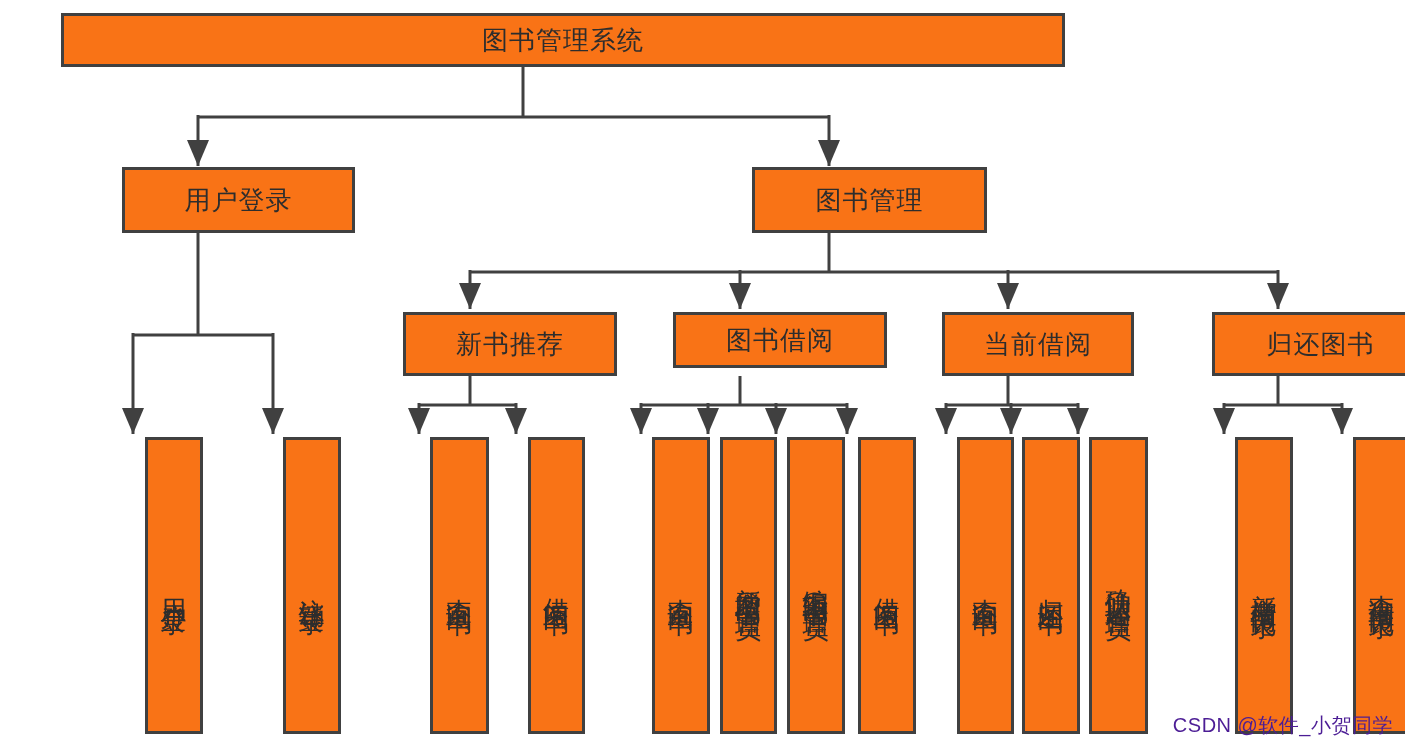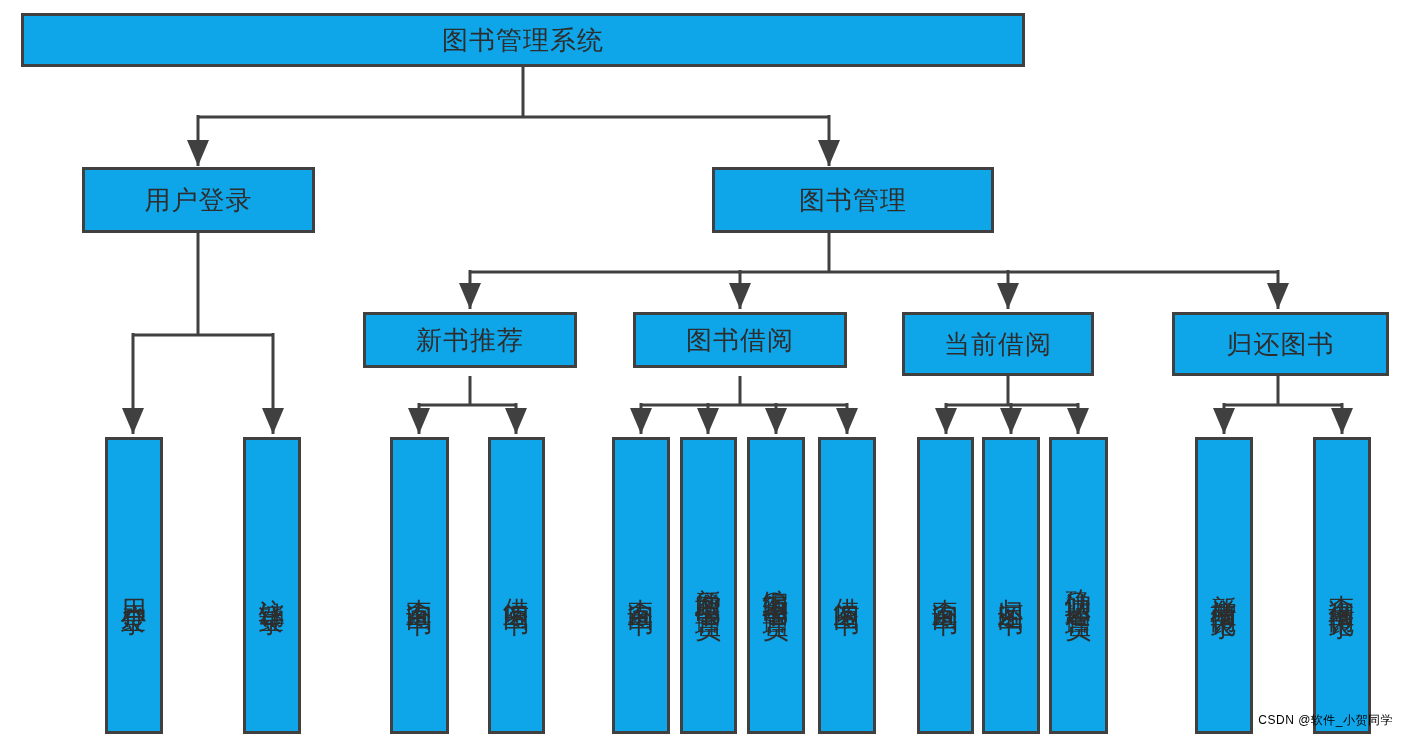--- a/index.html
+++ b/index.html
@@ -6,64 +6,65 @@
   #canvas{
     position:relative;
     width:1405px;height:747px;
     background:#ffffff;
     font-family:"Liberation Sans","DejaVu Sans",sans-serif;
     overflow:hidden;
   }
   #wires{position:absolute;left:0;top:0;z-index:1;}
   .box{
     position:absolute;
-    background:#0ea5e9;
+    background:#f97316;
     border:3px solid #404040;
     box-sizing:border-box;
     display:flex;align-items:center;justify-content:center;
     color:#2d2d2d;
     font-size:26px;
     letter-spacing:1px;
     z-index:2;
     white-space:nowrap;
+    margin-left:40px;
   }
   .leaf{top:437px;height:297px;}
   .leaf .vtext{
     writing-mode:vertical-rl;
     text-orientation:mixed;
     letter-spacing:4px;
     line-height:1;
     white-space:nowrap;
   }
   
   .b-root{left:21px;top:13px;width:1004px;height:54px;}
   .b-l2a{left:82px;top:167px;width:233px;height:66px;}
-  .b-l2b{left:712px;top:167px;width:282px;height:66px;justify-content:center;}
-  .b-g1{left:363px;top:312px;width:214px;height:56px;}
+  .b-l2b{left:712px;top:167px;width:235px;height:66px;justify-content:center;}
+  .b-g1{left:363px;top:312px;width:214px;height:64px;}
   .b-g2{left:633px;top:312px;width:214px;height:56px;}
   .b-g3{left:902px;top:312px;width:192px;height:64px;}
   .b-g4{left:1172px;top:312px;width:217px;height:64px;}
   .b-f1{left:105px;width:58px;}
   .b-f2{left:243px;width:58px;}
   .b-f3{left:390px;width:59px;}
   .b-f4{left:488px;width:57px;}
   .b-f5{left:612px;width:58px;}
   .b-f6{left:680px;width:57px;}
   .b-f7{left:747px;width:58px;}
   .b-f8{left:818px;width:58px;}
   .b-f9{left:917px;width:57px;}
   .b-f10{left:982px;width:58px;}
   .b-f11{left:1049px;width:59px;}
   .b-f12{left:1195px;width:58px;}
   .b-f13{left:1313px;width:58px;}
   #watermark{
     position:absolute;
     right:12px;top:712px;
-    font-size:12px;
-    color:#000000;
+    font-size:20px;
+    color:#4c1d95;
     letter-spacing:0.5px;
     z-index:3;
   }
 </style>
 </head>
 <body>
 
 <div id="canvas">
 
   <svg id="wires" width="1405" height="747" viewBox="0 0 1405 747">

